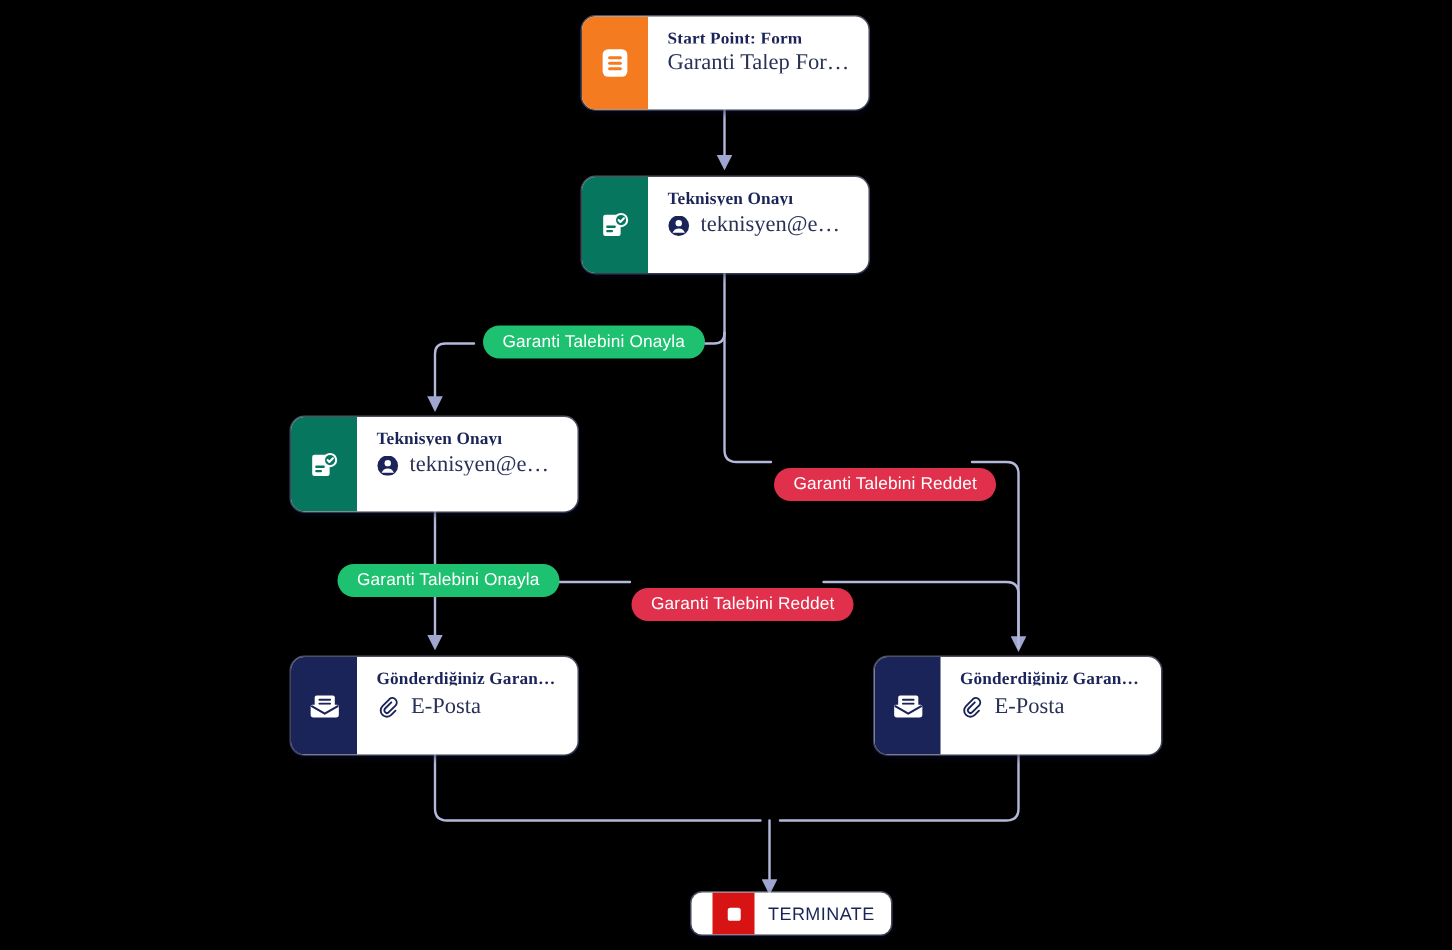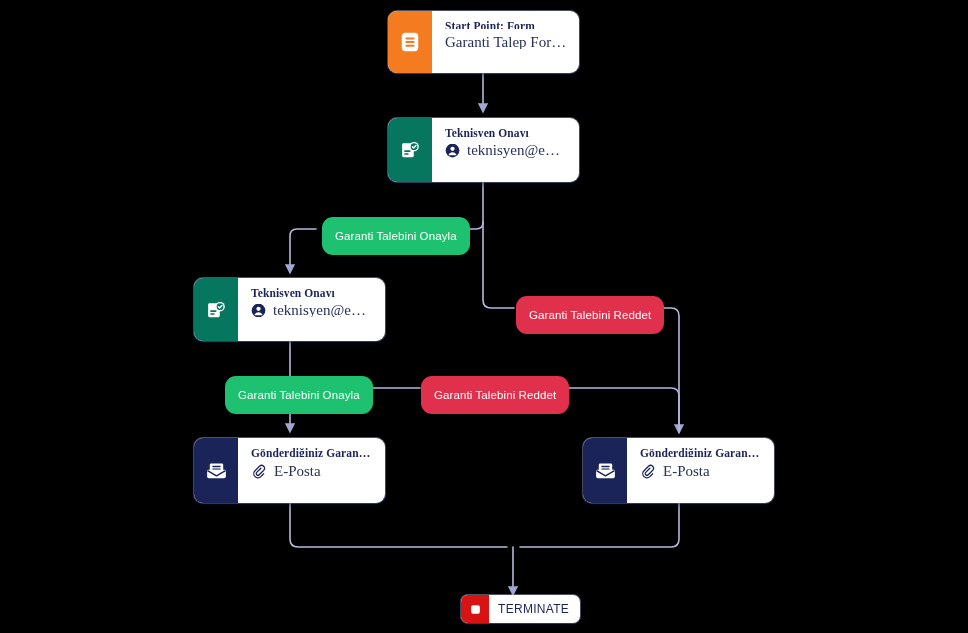--- a/index.html
+++ b/index.html
@@ -87,30 +87,30 @@
   .ic-start  { background: #f47b20; }
   .ic-green  { background: #06765e; }
   .ic-navy   { background: #1b2458; }
 
   
   .pill {
     position: absolute;
     display: flex;
     align-items: center;
     justify-content: flex-start;
-    height: 38px;
+    height: 22px;
     padding: 0 13px;
     border-radius: 11px;
     font-size: 11.5px;
     color: #ffffff;
     white-space: nowrap;
     letter-spacing: 0.1px;
   }
   .pill-approve { background: #1dc16f; }
-  .pill-reject  { background: #e0304c; }
+  .pill-reject  { background: #e0304c; margin-top: 16px; }
 
   
   .terminate {
     position: absolute;
     display: flex;
     align-items: stretch;
     background: #ffffff;
     border-radius: 7px;
     overflow: hidden;
     box-shadow: 0 2px 5px rgba(10, 14, 45, 0.55), 0 0 0 1px rgba(190,195,225,0.45);
@@ -289,21 +289,21 @@
   </div>
 
   <div class="pill pill-approve" style="left:225px; top:376px;">
     <span>Garanti Talebini Onayla</span>
   </div>
 
   <div class="pill pill-reject" style="left:421px; top:376px;">
     <span>Garanti Talebini Reddet</span>
   </div>
 
-  <div class="terminate" style="left:461px; top:595px;">
+  <div class="terminate" style="left:461px; top:595px;padding-left:14px;">
     <div class="terminate-icon">
       <svg width="13" height="13" viewBox="0 0 24 24">
         <rect x="4" y="4" width="16" height="16" rx="3.2" fill="#ffffff"></rect>
       </svg>
     </div>
     <div class="terminate-label">TERMINATE</div>
   </div>
 
 </div>
 

